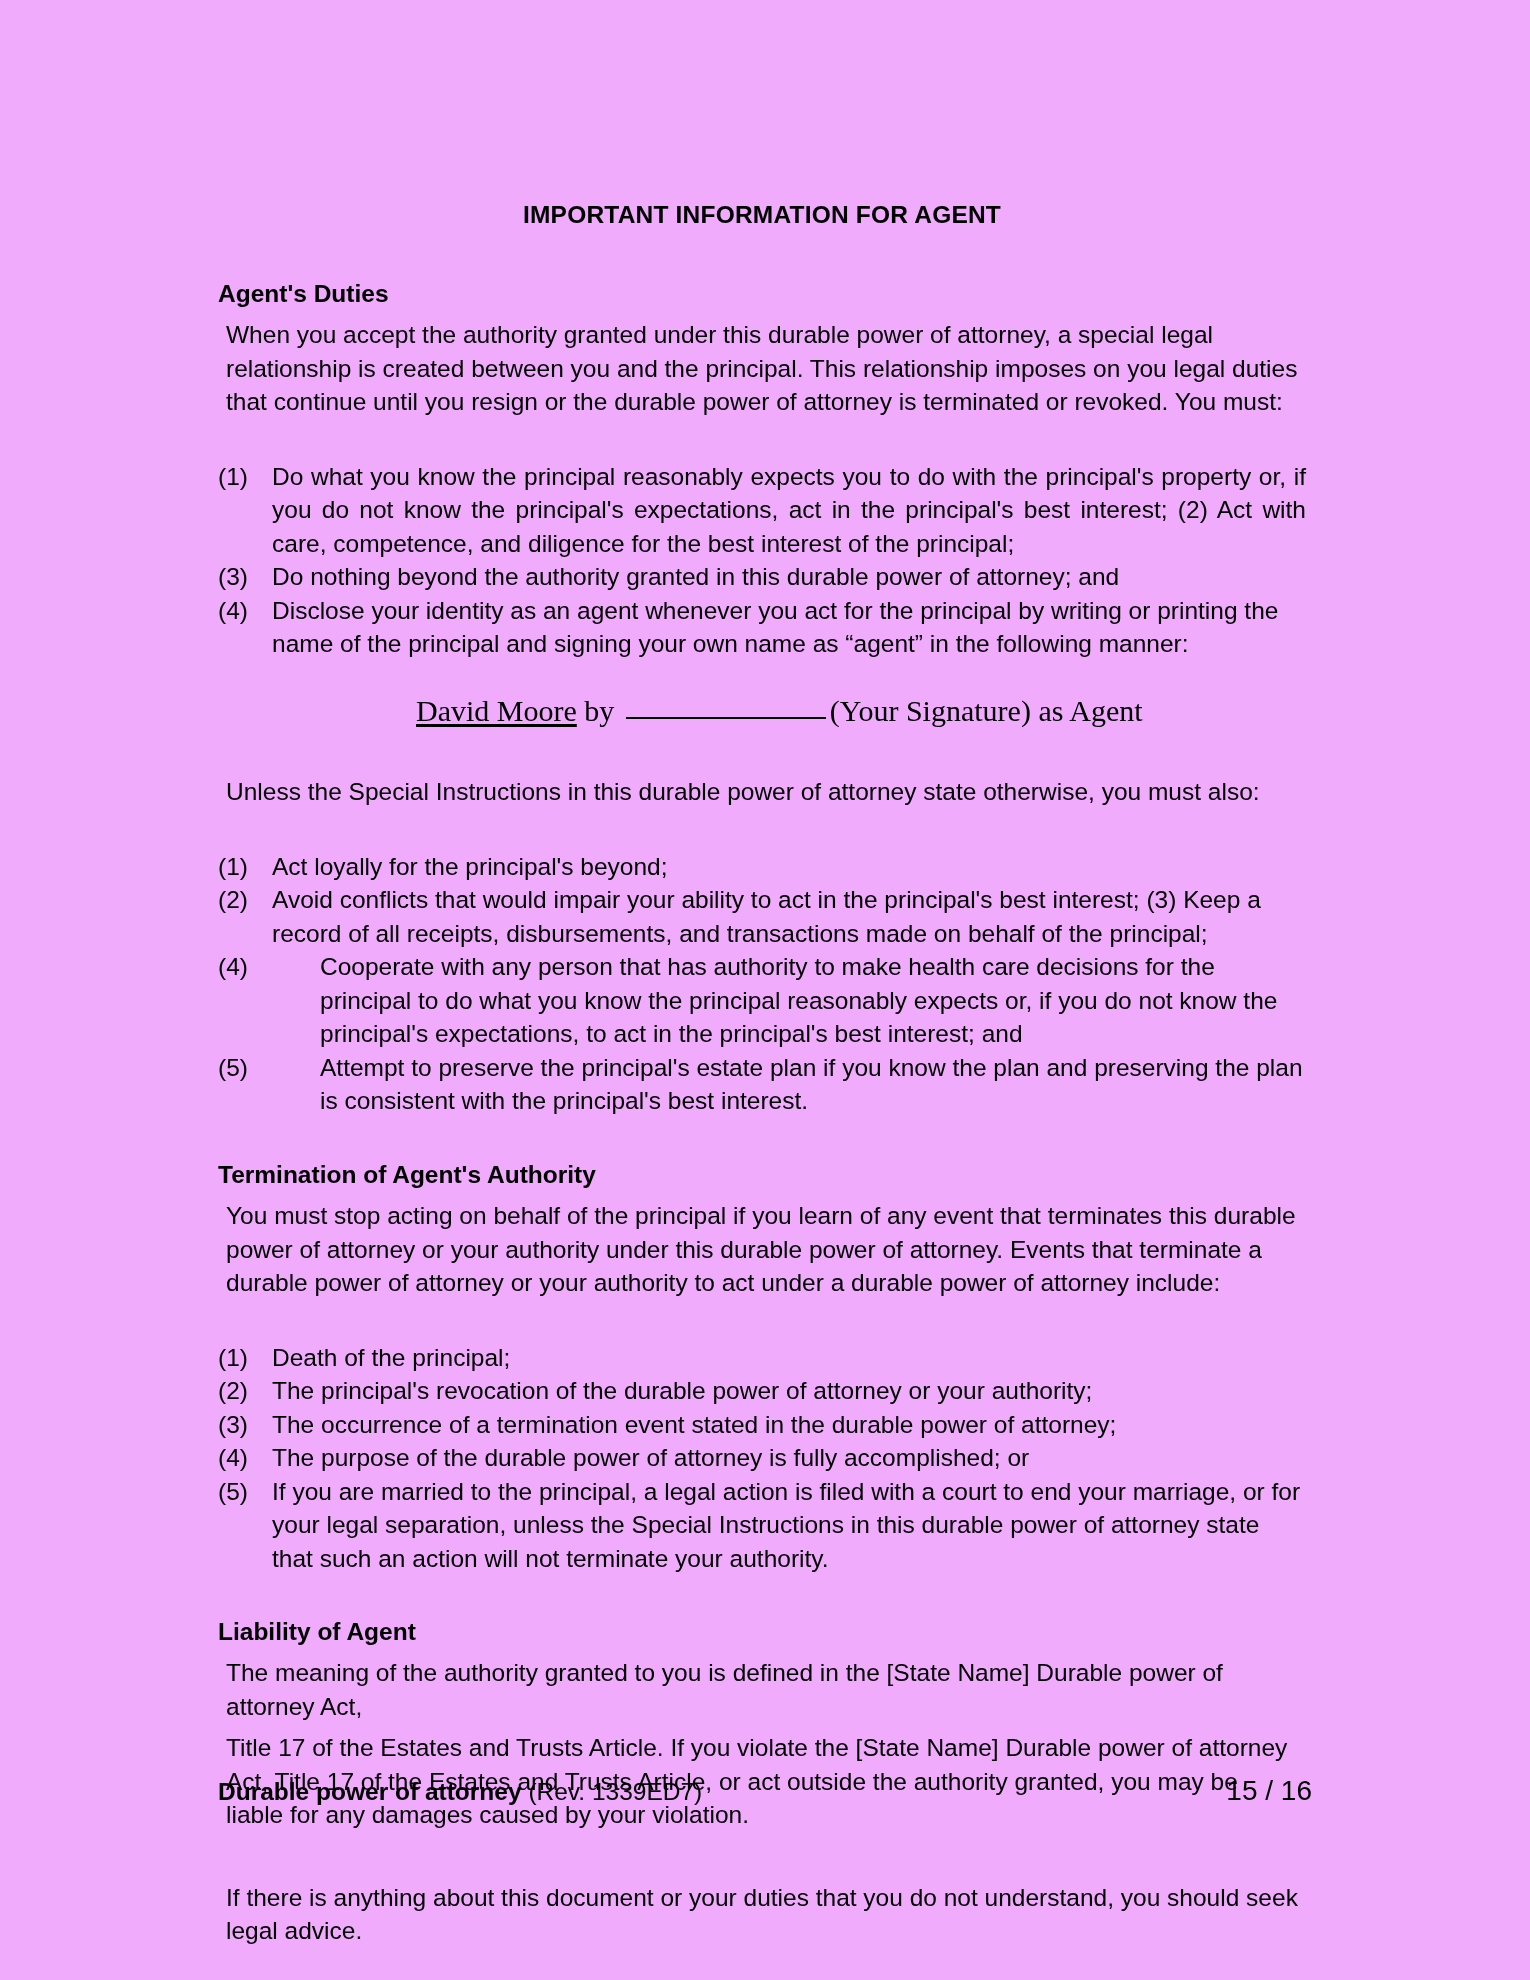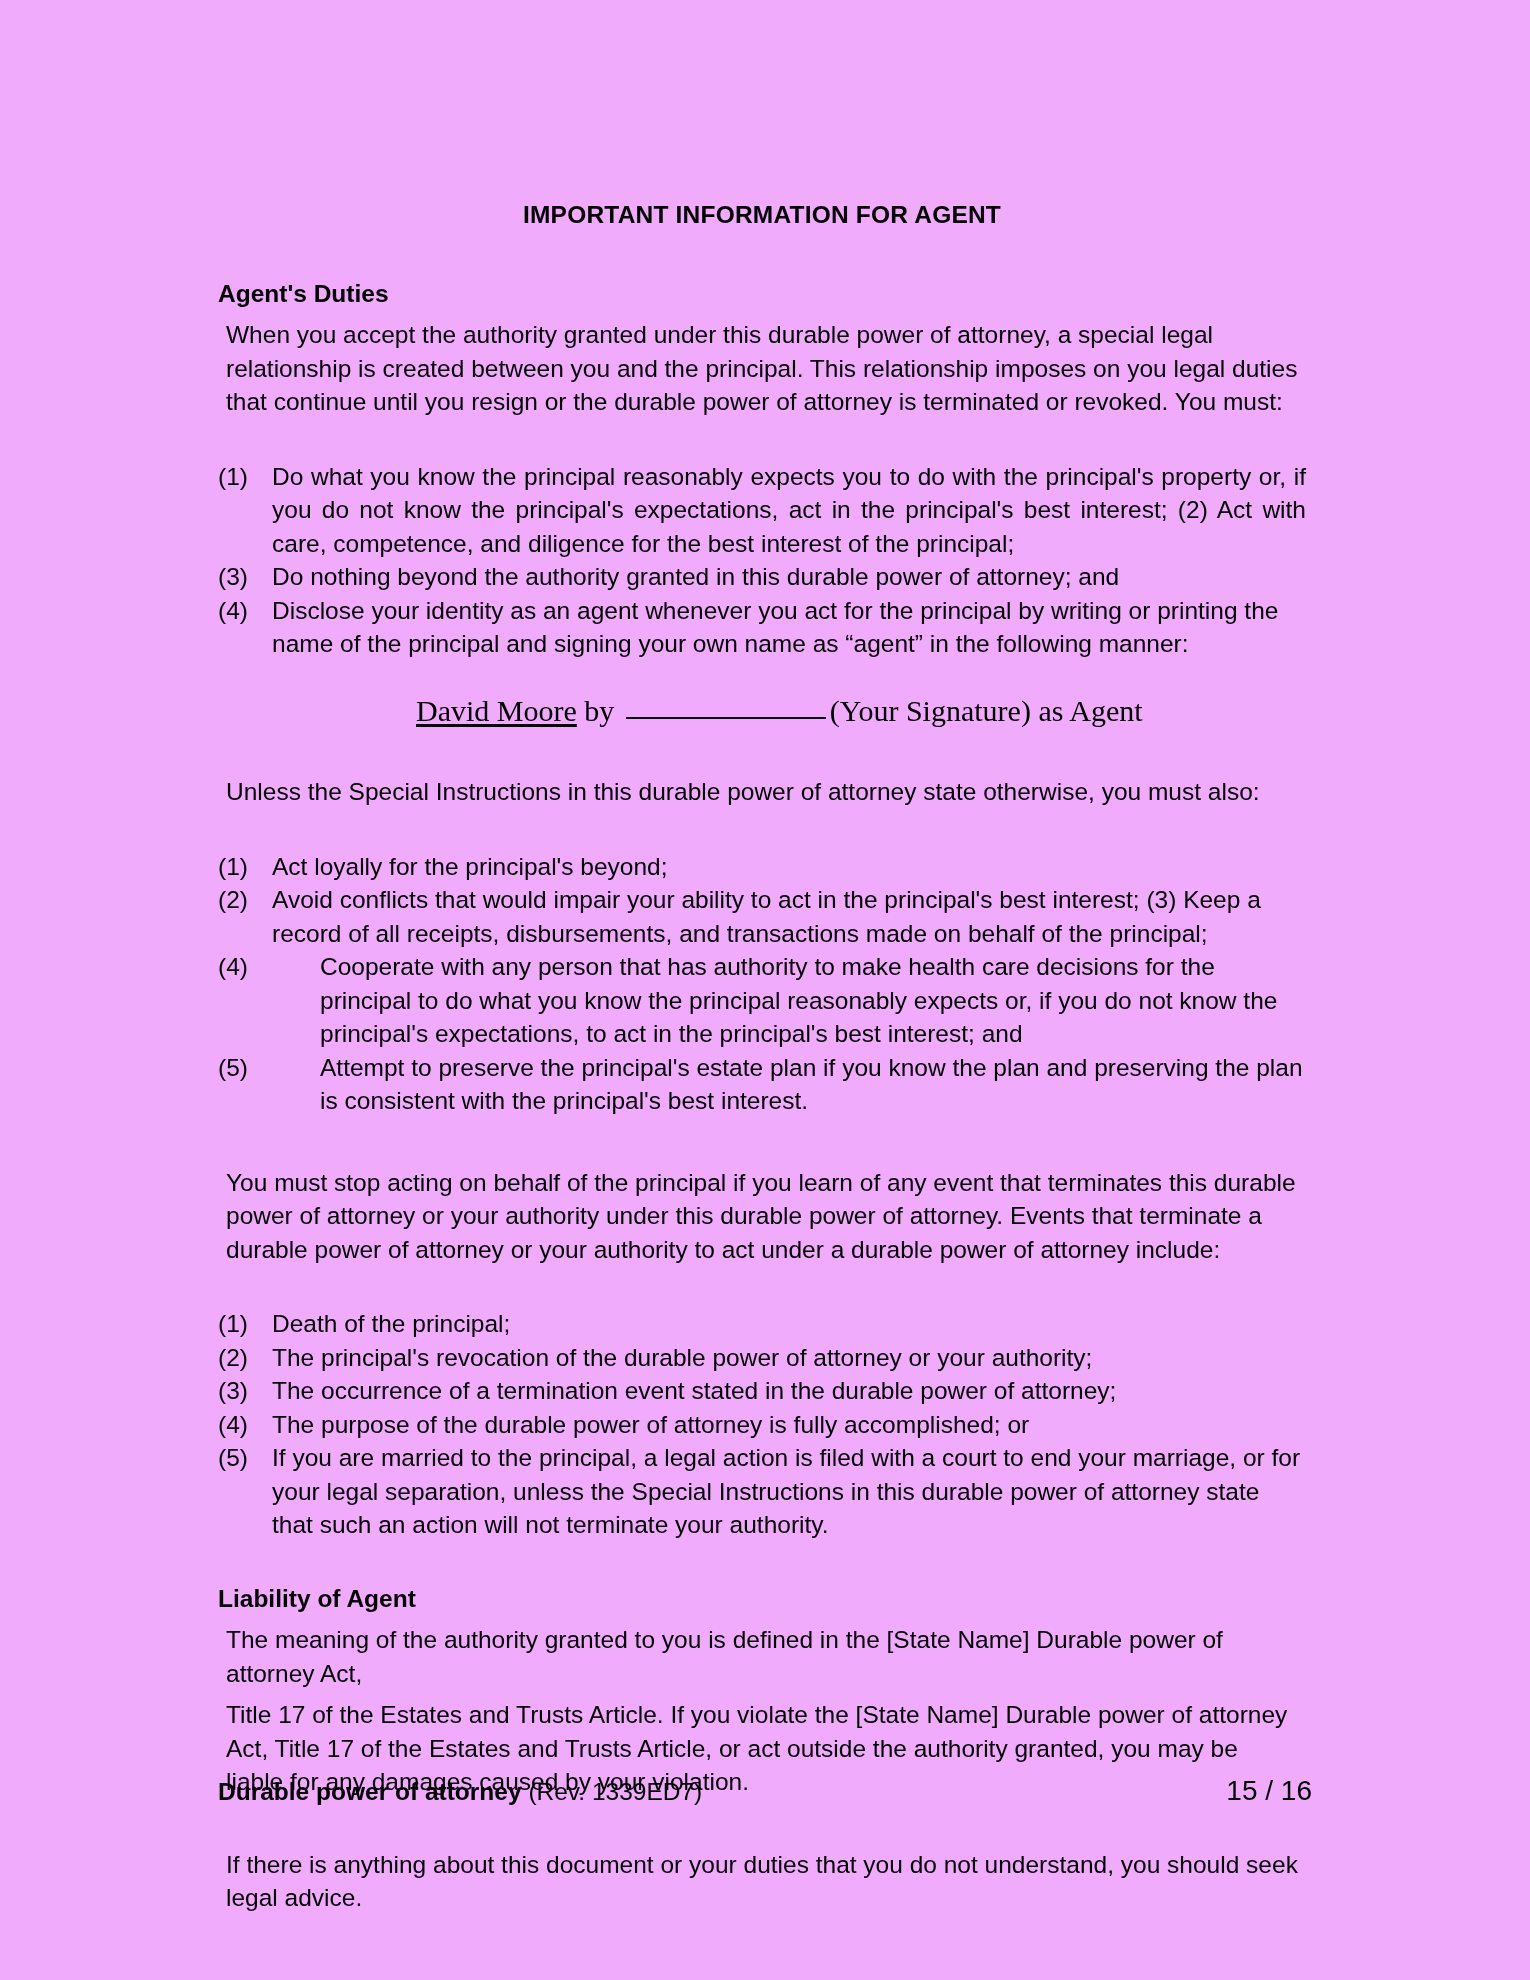--- a/index.html
+++ b/index.html
@@ -178,20 +178,21 @@
         <span class="item-text">Cooperate with any person that has authority to make health care decisions for the principal to do what you know the principal reasonably expects or, if you do not know the principal's expectations, to act in the principal's best interest; and</span>
       </li>
       <li>
         <span class="marker">(5)</span>
         <span class="item-text">Attempt to preserve the principal's estate plan if you know the plan and preserving the plan is consistent with the principal's best interest.</span>
       </li>
     </ul>
 
     <div class="gap-lg"></div>
 
+    <div class="section-heading">Termination of Agent's Authority</div>
 
     <p class="body-text">You must stop acting on behalf of the principal if you learn of any event that terminates this durable power of attorney or your authority under this durable power of attorney. Events that terminate a durable power of attorney or your authority to act under a durable power of attorney include:</p>
 
     <div class="gap-md"></div>
 
     <ul class="num-list">
       <li>
         <span class="marker">(1)</span>
         <span class="item-text">Death of the principal;</span>
       </li>

